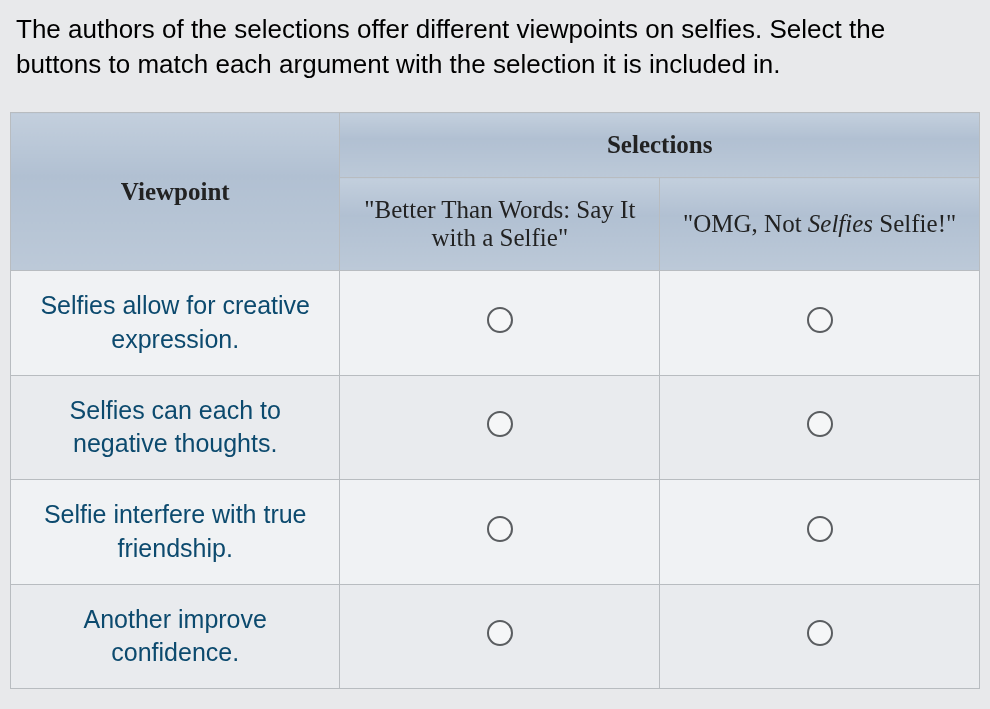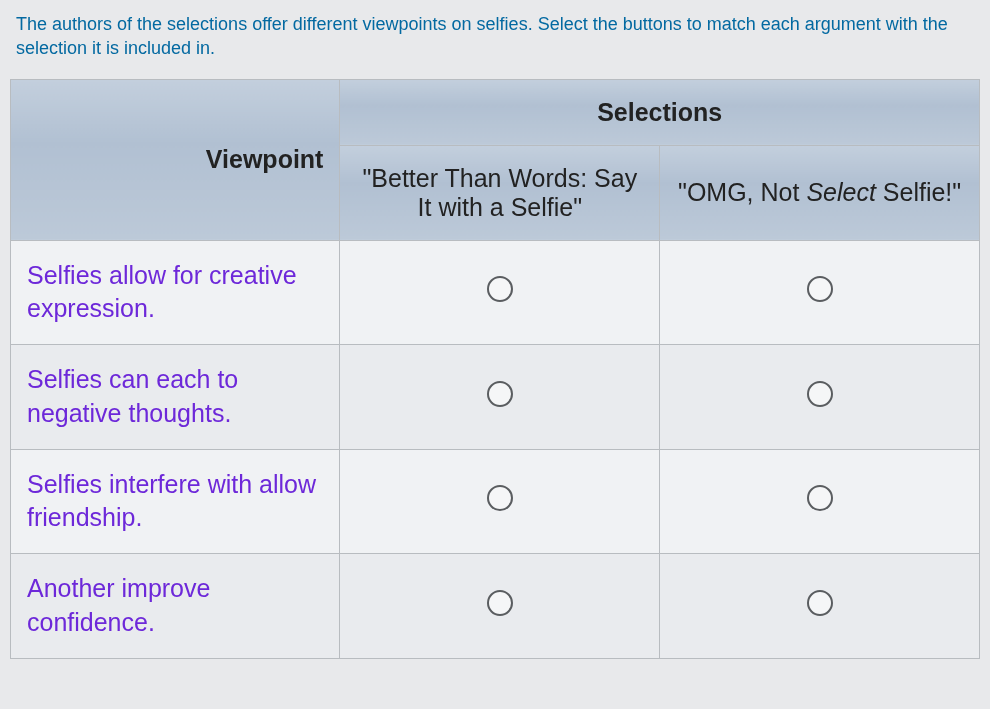--- a/index.html
+++ b/index.html
@@ -4,47 +4,48 @@
   <style>
     * { box-sizing: border-box; margin: 0; padding: 0; }
     html, body { width: 990px; height: 709px; overflow: hidden; }
     body {
       font-family: Arial, Helvetica, sans-serif;
       background: #e8e9eb;
       color: #2a2a2a;
       padding: 12px 10px 0 10px;
     }
     .instructions {
-      font-size: 18px;
+      font-size: 26px;
       line-height: 1.35;
-      color: #0369a1;
+      color: #000000;
       font-weight: 500;
-      margin-bottom: 18px;
+      margin-bottom: 30px;
       padding: 0 6px;
     }
     table.matching {
       width: 100%;
       border-collapse: collapse;
       table-layout: fixed;
     }
     table.matching th, table.matching td {
       border: 1px solid #b8bcc0;
       padding: 18px 16px;
       font-size: 25px;
       vertical-align: middle;
     }
     
     thead th {
       background: linear-gradient(to bottom, #c3cfdd 0%, #b1c0d2 40%, #bcc9d8 100%);
       color: #222;
       font-weight: 600;
+      font-family: Liberation Serif, serif;
     }
     th.vp-head {
       vertical-align: bottom;
-      text-align: right;
+      text-align: center;
       padding-bottom: 55px;
       font-weight: 700;
       width: 34%;
       margin-left: 35px;
     }
     th.sel-head-wrap {
       text-align: center;
       font-weight: 700;
       width: 66%;
       padding: 18px 10px;
@@ -53,22 +54,22 @@
       text-align: center;
       font-weight: 500;
       font-size: 25px;
       padding: 18px 8px 30px 8px;
     }
     th.sel-col.col-a { width: 40%; }
     th.sel-col.col-b { width: 26%; }
     .sel-col .i { font-style: italic; }
     
     tbody td.vp-cell {
-      text-align: left;
-      color: #6d28d9;
+      text-align: center;
+      color: #0c4a6e;
       background: #eceef0;
       line-height: 1.35;
     }
     tbody tr:nth-child(odd) td { background: #f0f2f4; }
     tbody tr:nth-child(even) td { background: #e9ebee; }
     tbody td.radio-cell {
       text-align: center;
     }
     .radio-circle {
       display: inline-block;
@@ -89,37 +90,37 @@
   <thead>
     <tr>
       <th class="vp-head" rowspan="2">Viewpoint</th>
       <th class="sel-head-wrap" colspan="2">Selections</th>
     </tr>
     <tr>
       <th class="sel-col col-a">
         <span>"Better Than Words: Say It with a </span><span>Selfie"</span>
       </th>
       <th class="sel-col col-b">
-        <span>"OMG, Not </span><span class="i">Select</span><span> Selfie!"</span>
+        <span>"OMG, Not </span><span class="i">Selfies</span><span> Selfie!"</span>
       </th>
     </tr>
   </thead>
   <tbody>
     <tr>
       <td class="vp-cell">Selfies allow for creative expression.</td>
       <td class="radio-cell"><span class="radio-circle"></span></td>
       <td class="radio-cell"><span class="radio-circle"></span></td>
     </tr>
     <tr>
       <td class="vp-cell">Selfies can each to negative thoughts.</td>
       <td class="radio-cell"><span class="radio-circle"></span></td>
       <td class="radio-cell"><span class="radio-circle"></span></td>
     </tr>
     <tr>
-      <td class="vp-cell">Selfies interfere with allow friendship.</td>
+      <td class="vp-cell">Selfie interfere with true friendship.</td>
       <td class="radio-cell"><span class="radio-circle"></span></td>
       <td class="radio-cell"><span class="radio-circle"></span></td>
     </tr>
     <tr>
       <td class="vp-cell">Another improve confidence.</td>
       <td class="radio-cell"><span class="radio-circle"></span></td>
       <td class="radio-cell"><span class="radio-circle"></span></td>
     </tr>
   </tbody>
 </table>

